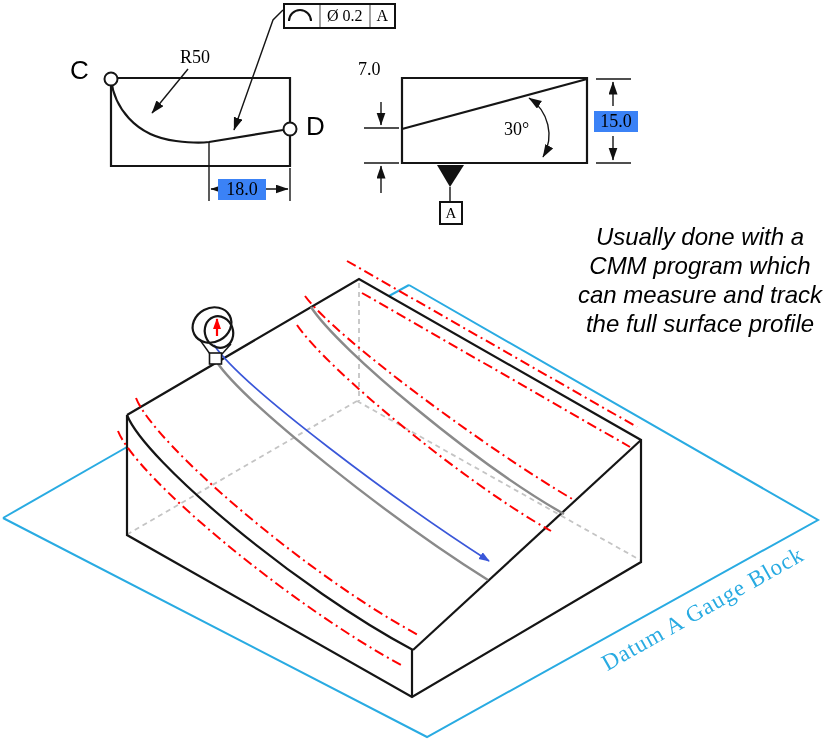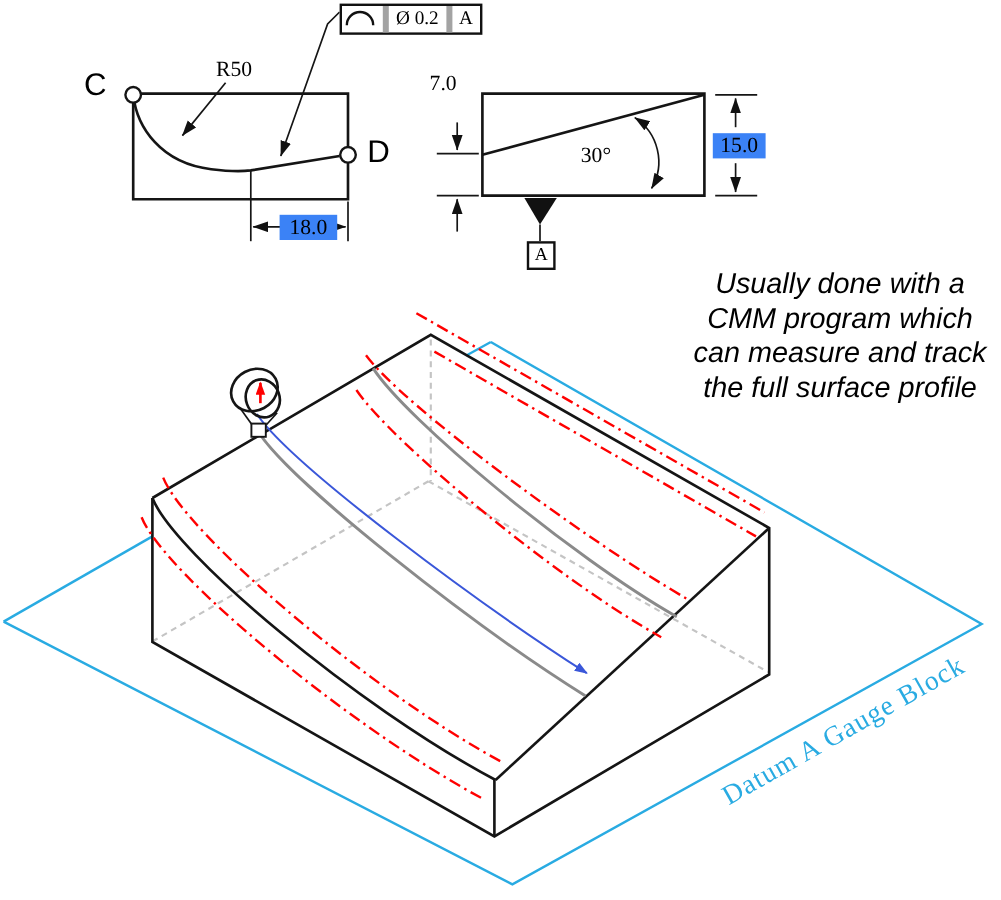--- a/index.html
+++ b/index.html
@@ -7,21 +7,21 @@
           font-family:"Liberation Sans",sans-serif;}
   svg{position:absolute;left:0;top:0;}
   .lbl{position:absolute;color:#000;white-space:nowrap;}
   .big{font-size:26px;font-family:"Liberation Sans",sans-serif;}
   .dim{font-family:"Liberation Serif",serif;font-size:18px;}
   .onwhite{background:#3b82f6;padding:0 2px;text-align:center;}
   
   .fcf{position:absolute;left:283px;top:3px;display:flex;border:2px solid #111;height:22px;
        font-family:"Liberation Serif",serif;font-size:16px;background:#fff;}
   .fcf-cell{display:flex;align-items:center;justify-content:center;padding:0 6px;}
-  .fcf-cell + .fcf-cell{border-left:5px solid #a3a3a3;}
+  .fcf-cell + .fcf-cell{border-left:2px solid #a3a3a3;}
   .fcf-sym{width:34px;padding:0;}
   
   .datum-box{position:absolute;left:439px;top:201px;width:20px;height:20px;border:2px solid #111;
        display:flex;align-items:center;justify-content:center;
        font-family:"Liberation Serif",serif;font-size:15px;background:#fff;}
   
   .ann{position:absolute;left:550px;top:222px;width:300px;text-align:center;
        font-style:italic;font-size:24px;line-height:29px;color:#000;}
   
   .gauge-label{position:absolute;left:563px;top:596px;width:280px;text-align:center;
@@ -130,34 +130,34 @@
       <path class="k1" d="M613,106 L613,82" marker-end="url(#mkB)"></path>
       <path class="k1" d="M613,136 L613,160" marker-end="url(#mkB)"></path>
       <path class="blk" d="M437,165 L464,165 L450,187 Z"></path>
       <path class="k1" d="M450,187 L450,201"></path>
     </g>
   </svg>
 
   <div class="lbl big" style="left:70px;top:55px;">C</div>
   <div class="lbl big" style="left:306px;top:111px;">D</div>
   <div class="lbl dim" style="left:180px;top:47px;text-align:center;">R50</div>
-  <div class="lbl dim onwhite" style="left:233px;top:179px;width:44px;">18.0</div>
+  <div class="lbl dim onwhite" style="left:218px;top:179px;width:44px;">18.0</div>
 
   <div class="fcf">
     <div class="fcf-cell fcf-sym">
       <svg width="30" height="18" viewBox="0 0 30 18">
         <path d="M4,16 A11,11 0 0 1 26,16" fill="none" stroke="#111" stroke-width="2"></path>
       </svg>
     </div>
     <div class="fcf-cell">Ø 0.2</div>
     <div class="fcf-cell">A</div>
   </div>
 
   <div class="lbl dim" style="left:358px;top:59px;">7.0</div>
-  <div class="lbl dim" style="left:484px;top:119px;">30°</div>
+  <div class="lbl dim" style="left:504px;top:119px;">30°</div>
   <div class="lbl dim onwhite" style="left:594px;top:111px;width:40px;">15.0</div>
 
   <div class="datum-box">
     <span>A</span>
   </div>
 
   <div class="ann">
     <div>Usually done with a</div>
     <div>CMM program which</div>
     <div>can measure and track</div>

